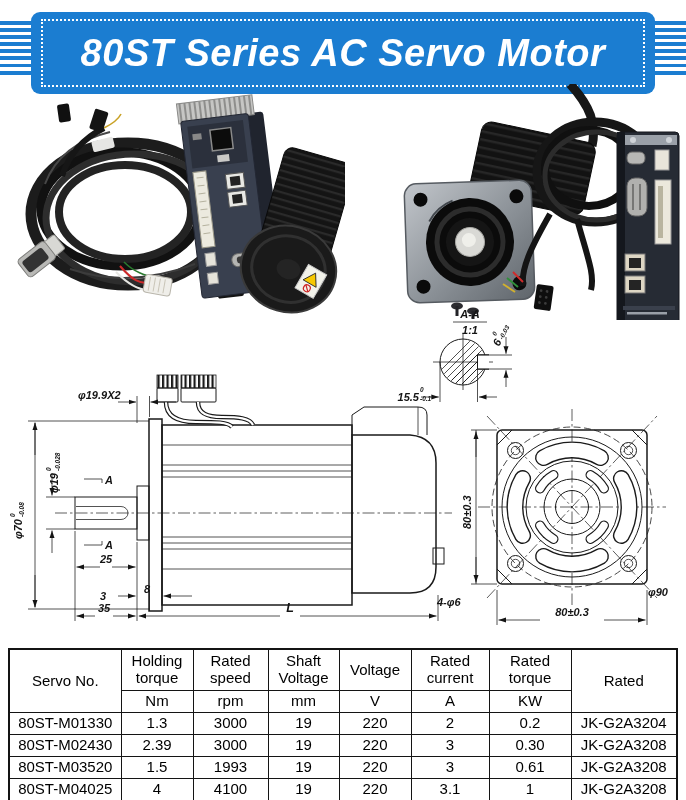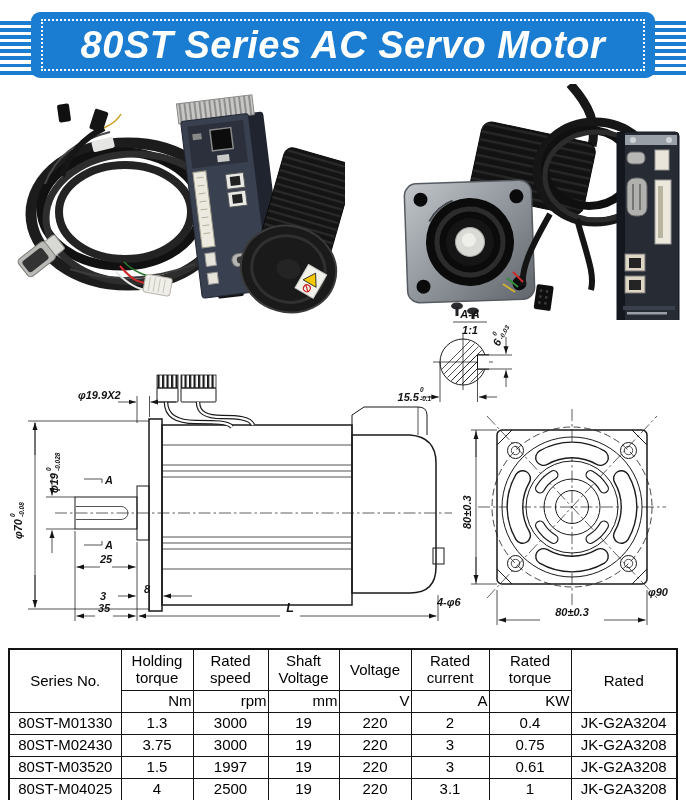--- a/index.html
+++ b/index.html
@@ -5,21 +5,21 @@
   html,body{margin:0;padding:0;background:#fff;}
   body{width:686px;height:800px;position:relative;font-family:"Liberation Sans",sans-serif;}
   .stage{position:absolute;top:0;left:0;width:686px;height:800px;background:#fff;overflow:hidden;}
 
   
   .banner{position:absolute;top:6px;left:0;right:0;height:74px;}
   .comb{position:absolute;top:15px;width:37px;height:56px;
         background:repeating-linear-gradient(to bottom,#1b7dd1 0 3.9px,#ffffff 3.9px 7.1px);}
   .comb.left{left:0;}
   .comb.right{right:0;}
-  .banner-main{position:absolute;left:31px;right:31px;top:6px;height:66px;background:#1b7dd1;border-radius:9px;}
+  .banner-main{position:absolute;left:31px;right:31px;top:6px;height:82px;background:#1b7dd1;border-radius:9px;}
   .banner-inner{position:absolute;left:10px;right:10px;top:7px;bottom:7px;border:2px dotted #ffffff;
         display:flex;align-items:center;justify-content:center;}
   .banner-title{color:#fff;font-size:38px;font-weight:bold;font-style:italic;white-space:nowrap;letter-spacing:0.5px;}
 
   
   .photoL{position:absolute;left:0;top:84px;}
   .photoR{position:absolute;left:345px;top:84px;}
 
   
   .drawing{position:absolute;left:0;top:305px;}
@@ -31,21 +31,21 @@
   .dim{font-family:"Liberation Sans",sans-serif;font-style:italic;font-weight:bold;font-size:11px;fill:#141414;}
   .dms{font-size:12.5px;}
   .tol{font-family:"Liberation Sans",sans-serif;font-style:italic;font-weight:bold;font-size:6.5px;fill:#141414;}
 
   
   .spec{position:absolute;left:8px;top:648px;width:670px;border-collapse:collapse;table-layout:fixed;
         font-size:15px;color:#000;}
   .spec td{border:1.6px solid #141414;text-align:center;vertical-align:middle;padding:0 1px;line-height:1.12;}
   .spec{border:2px solid #141414;}
   .spec tr.h1 td{height:40px;}
-  .spec tr.h2 td{height:21px;text-align:right;}
+  .spec tr.h2 td{height:21px;}
   .spec tr.d td{height:21px;text-align:center;}
 </style>
 </head>
 <body>
 
 <div class="stage">
 
   <div class="banner">
     <div class="comb left"></div>
     <div class="comb right"></div>
@@ -460,21 +460,21 @@
         <col style="width:72px">
         <col style="width:75px">
         <col style="width:71px">
       <col style="width:72px">
         <col style="width:78px">
         <col style="width:82px">
         <col>
     </colgroup>
     <tbody>
         <tr class="h1">
-      <td rowspan="2">Series No.</td>
+      <td rowspan="2">Servo No.</td>
       <td>Holding torque</td>
       <td>Rated speed</td>
       <td>Shaft Voltage</td>
       <td>Voltage</td>
       <td>Rated current</td>
       <td>Rated torque</td>
       <td rowspan="2">Rated</td>
     </tr>
     <tr class="h2">
       <td>Nm</td>
@@ -484,47 +484,47 @@
       <td>A</td>
       <td>KW</td>
     </tr>
     <tr class="d">
       <td>80ST-M01330</td>
       <td>1.3</td>
       <td>3000</td>
       <td>19</td>
       <td>220</td>
       <td>2</td>
-      <td>0.4</td>
+      <td>0.2</td>
       <td>JK-G2A3204</td>
     </tr>
     <tr class="d">
       <td>80ST-M02430</td>
-      <td>3.75</td>
+      <td>2.39</td>
       <td>3000</td>
       <td>19</td>
       <td>220</td>
       <td>3</td>
-      <td>0.75</td>
+      <td>0.30</td>
       <td>JK-G2A3208</td>
     </tr>
     <tr class="d">
       <td>80ST-M03520</td>
       <td>1.5</td>
-      <td>1997</td>
+      <td>1993</td>
       <td>19</td>
       <td>220</td>
       <td>3</td>
       <td>0.61</td>
       <td>JK-G2A3208</td>
     </tr>
     <tr class="d">
       <td>80ST-M04025</td>
       <td>4</td>
-      <td>2500</td>
+      <td>4100</td>
       <td>19</td>
       <td>220</td>
       <td>3.1</td>
       <td>1</td>
       <td>JK-G2A3208</td>
     </tr>
   </tbody>
     </table>
 
 </div>

